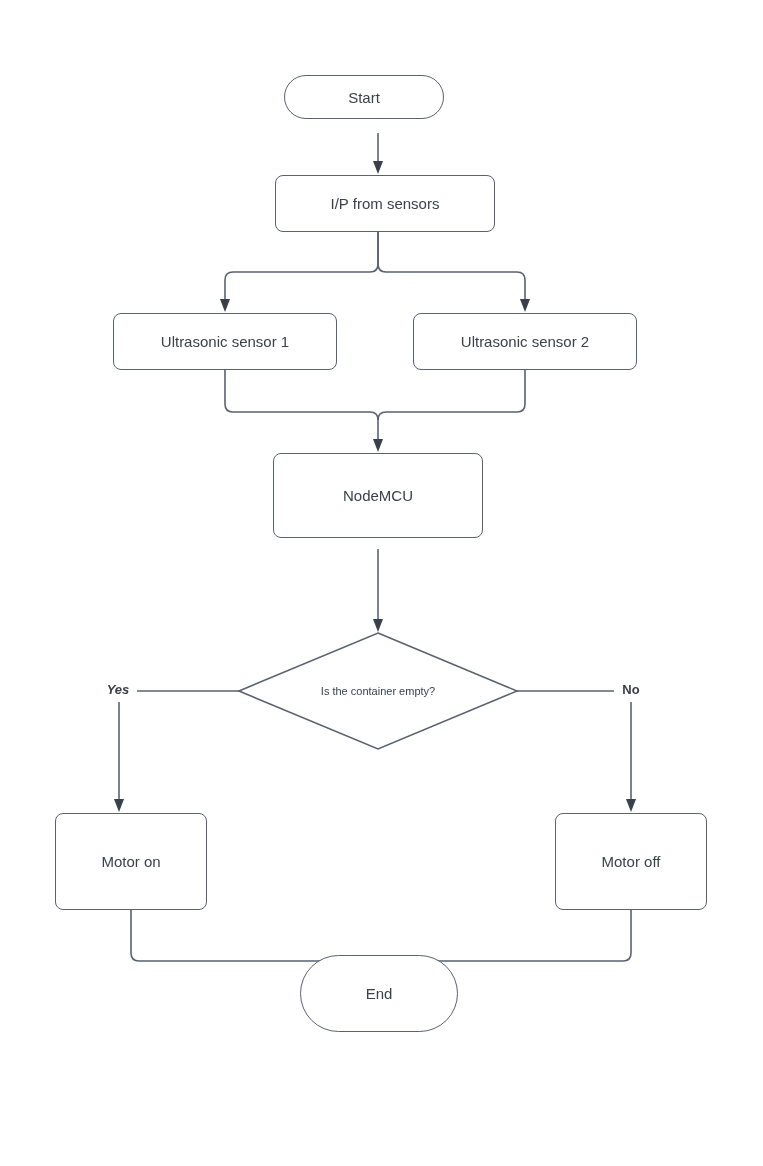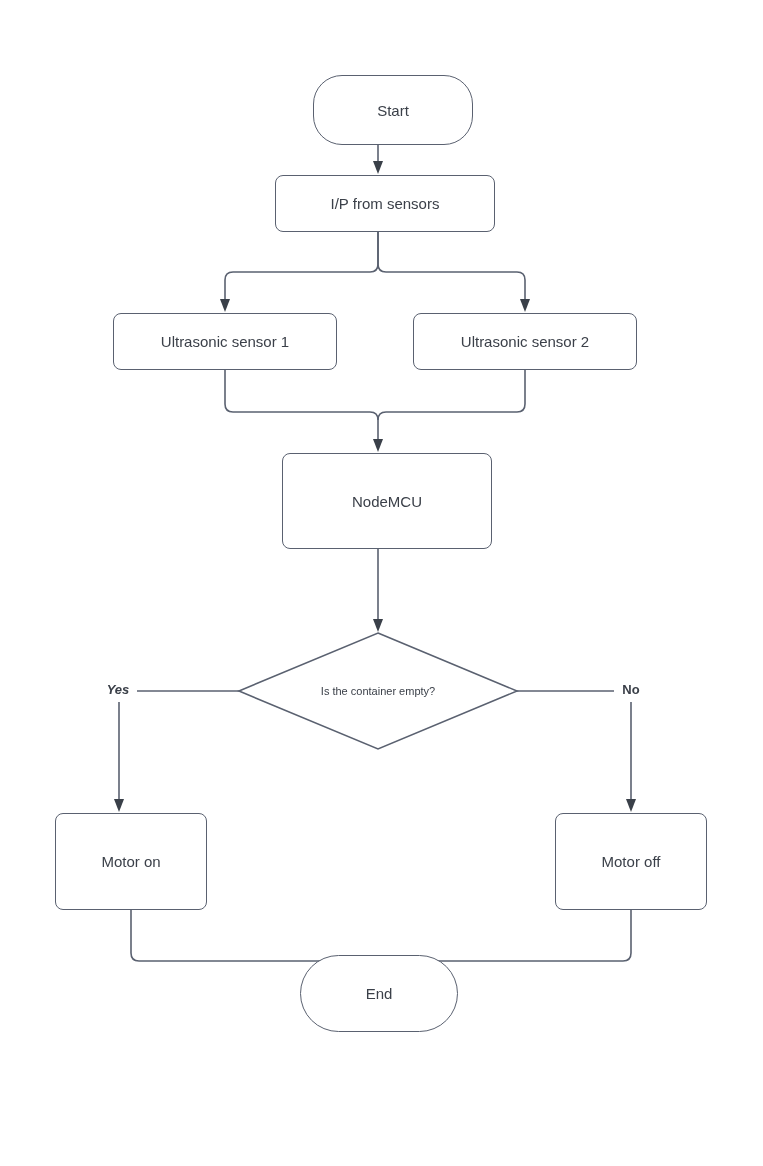--- a/index.html
+++ b/index.html
@@ -42,25 +42,25 @@
     background: #ffffff;
     border: 1.6px solid var(--stroke);
     display: flex;
     align-items: center;
     justify-content: center;
     text-align: center;
     color: var(--text);
     font-size: 15px;
     line-height: 21px;
   }
-  .node.terminator-start { left: 313px; top: 75px;  width: 160px; height: 70px; border-radius: 29px; }
+  .node.terminator-start { left: 284px; top: 75px;  width: 160px; height: 44px; border-radius: 29px; }
   .node.process-input    { left: 275px; top: 175px; width: 220px; height: 57px; border-radius: 8px; }
   .node.process-us1      { left: 113px; top: 313px; width: 224px; height: 57px; border-radius: 8px; }
   .node.process-us2      { left: 413px; top: 313px; width: 224px; height: 57px; border-radius: 8px; }
-  .node.process-mcu      { left: 273px; top: 453px; width: 210px; height: 96px; border-radius: 8px; margin-left: 9px; }
+  .node.process-mcu      { left: 273px; top: 453px; width: 210px; height: 85px; border-radius: 8px; }
   .node.process-motor-on { left: 55px;  top: 813px; width: 152px; height: 97px; border-radius: 8px; }
   .node.process-motor-off{ left: 555px; top: 813px; width: 152px; height: 97px; border-radius: 8px; }
   .node.terminator-end   { left: 300px; top: 955px; width: 158px; height: 77px; border-radius: 40px; text-align: right; }
   .decision-label {
     position: absolute;
     left: 308px; top: 668px;
     width: 140px; height: 46px;
     display: flex; align-items: center; justify-content: center;
     text-align: center;
     color: var(--text);

